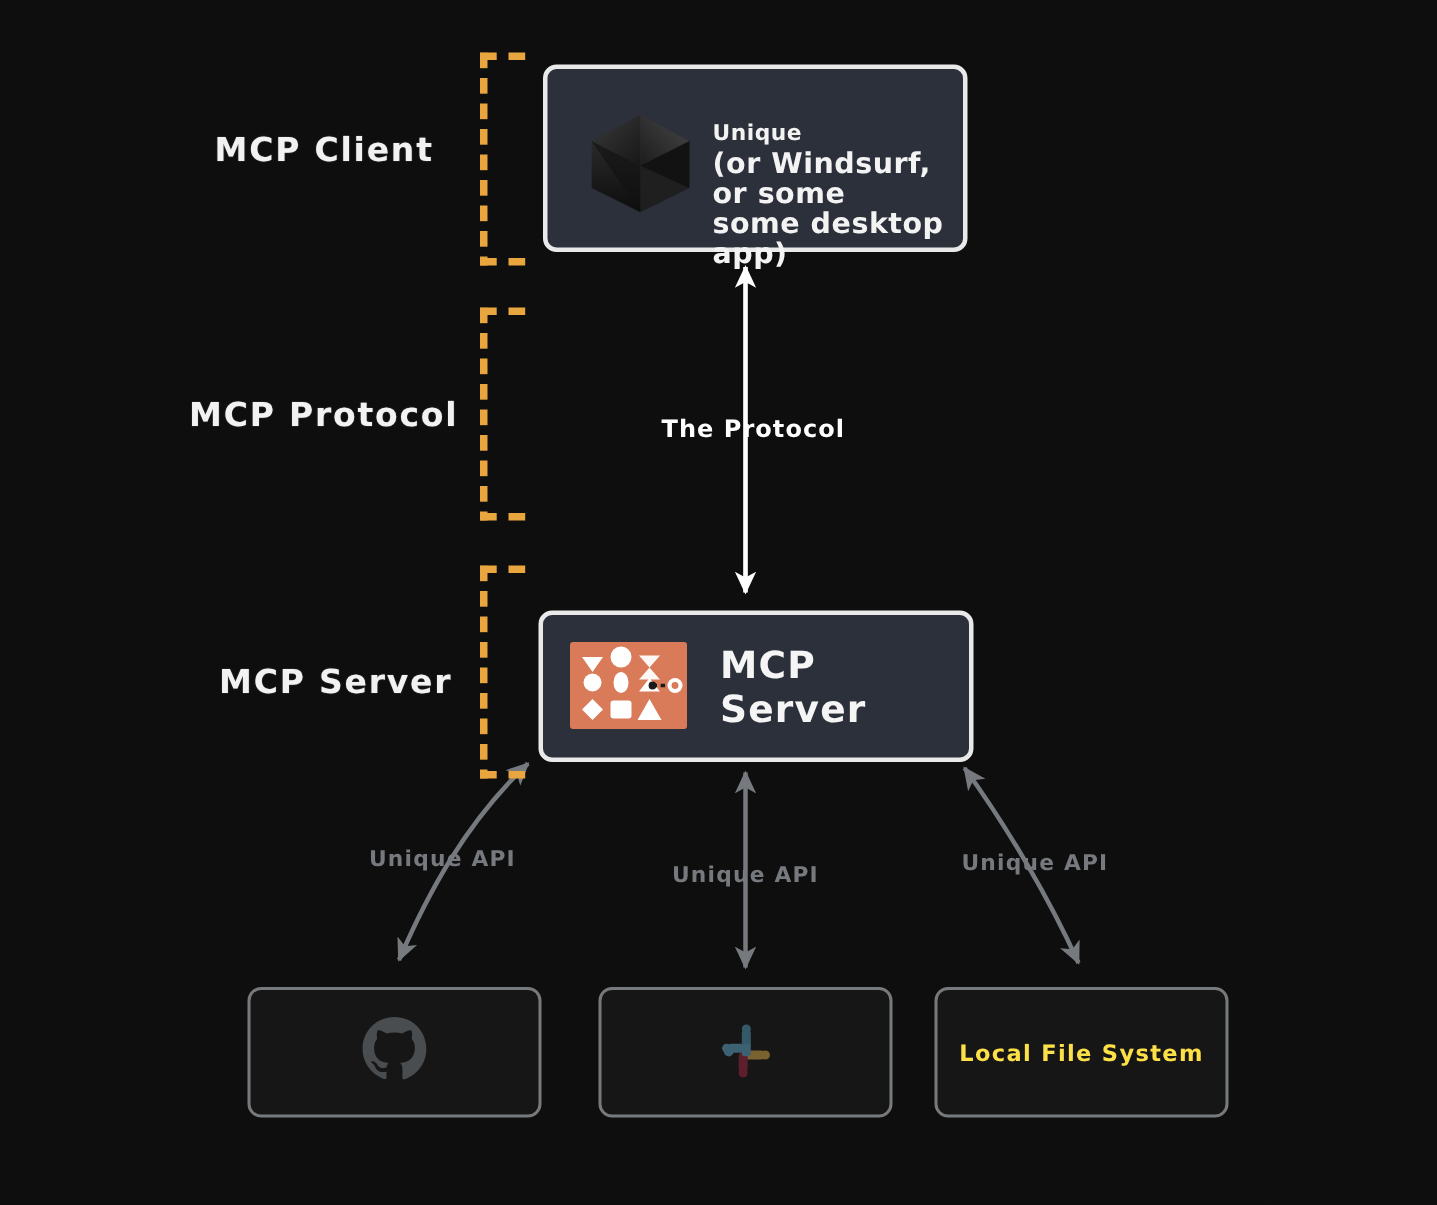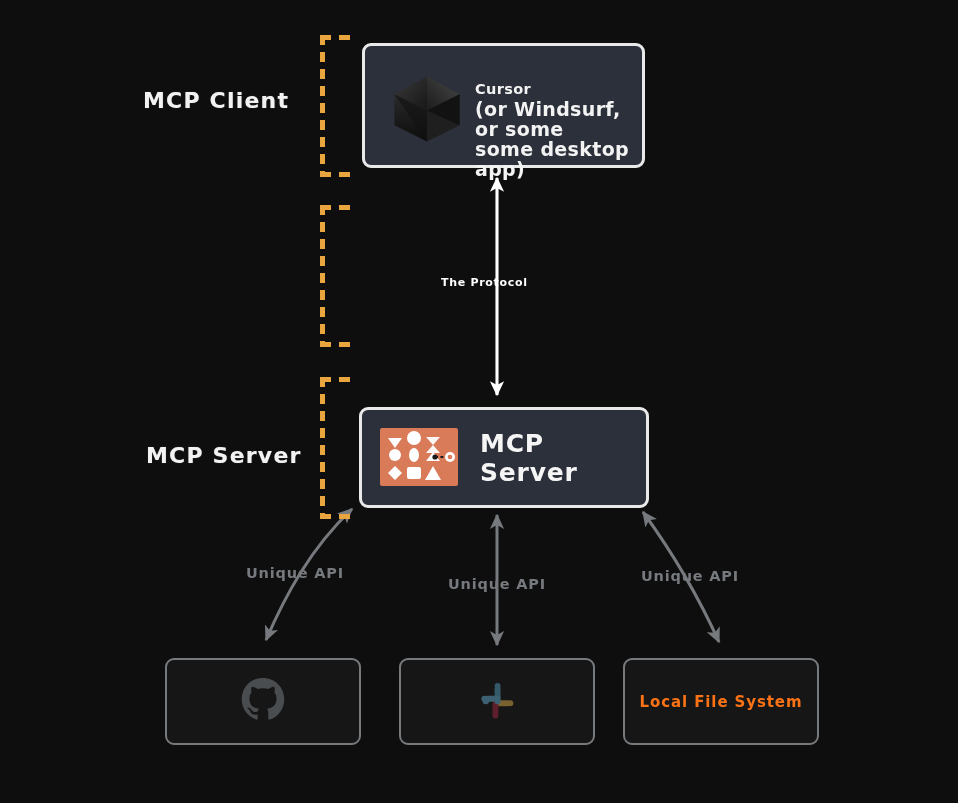--- a/index.html
+++ b/index.html
@@ -107,32 +107,32 @@
     letter-spacing: 0.8px;
     font-family: "DejaVu Sans", sans-serif;
   }
 
   
   .svc { width: 196px; height: 87px; top: 658px; }
   #svc-github { left: 165px; }
   #svc-slack  { left: 399px; }
   #svc-fs     { left: 623px; }
   .svc-label {
-    color: #f97316;
+    color: #fde047;
     font-size: 15px;
     font-weight: 700;
     letter-spacing: 0.9px;
     font-family: "DejaVu Sans", sans-serif;
   }
 
   
   .conn-label {
     position: absolute;
     color: #ffffff;
-    font-size: 11px;
+    font-size: 16px;
     font-weight: 700;
     letter-spacing: 0.7px;
     white-space: nowrap;
     font-family: "DejaVu Sans", sans-serif;
   }
   .api-label {
     position: absolute;
     color: #76797d;
     font-size: 14.5px;
     font-weight: 700;
@@ -175,20 +175,21 @@
       <line x1="497" y1="515" x2="497" y2="645" stroke="#76797d" stroke-width="3" marker-start="url(#ah-g)" marker-end="url(#ah-g)"></line>
     </g>
 
     <g>
       <path d="M643,512 C672,552 700,600 719,642" fill="none" stroke="#76797d" stroke-width="3" marker-start="url(#ah-g)" marker-end="url(#ah-g)"></path>
     </g>
   </svg>
 
   <div class="tier-label abs" style="left:143px; top:88px;">MCP Client</div>
 
+  <div class="tier-label abs" style="left:126px; top:265px;">MCP Protocol</div>
 
   <div class="tier-label abs" style="left:146px; top:443px;">MCP Server</div>
 
   <div class="bracket" style="left:320px; top:35px; width:38px; height:142px;">
     <div class="hbar top"></div>
     <div class="vbar"></div>
     <div class="hbar bot"></div>
   </div>
 
   <div class="bracket" style="left:320px; top:205px; width:38px; height:142px;">
@@ -229,21 +230,21 @@
         <polygon points="6,30 6,72 50,94 50,52" fill="url(#cg2)"></polygon>
 
         <polygon points="94,30 94,72 50,94 50,52" fill="#1f1f1f"></polygon>
 
         <polygon points="50,52 94,30 94,72" fill="#101010" opacity="0.85"></polygon>
         <polygon points="6,30 50,52 50,94" fill="#111111" opacity="0.6"></polygon>
       </svg>
     </div>
 
     <div id="client-text">
-      <div class="l1">Cursor</div>
+      <div class="l1">Unique</div>
       <div class="l2">(or Windsurf, or some</div>
       <div class="l3">some desktop app)</div>
     </div>
   </div>
 
   <div class="conn-label" style="left:441px; top:276px;">The Protocol</div>
 
   <div class="card" id="server-card">
 
     <div id="mcp-icon">

